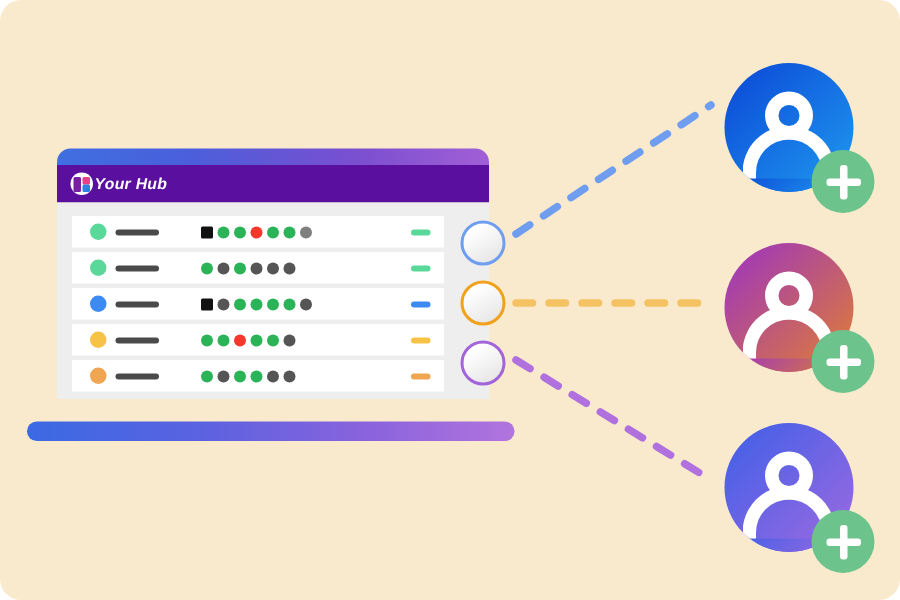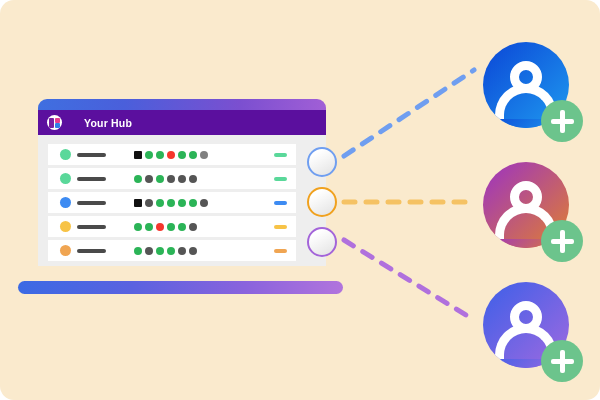--- a/index.html
+++ b/index.html
@@ -73,22 +73,23 @@
     position: absolute;
     left: 8px; top: 7.5px;
     width: 5px; height: 5px;
     border-radius: 1px;
     background: #2f7fe8;
   }
   .brand-text {
     color: #ffffff;
     font-size: 10.5px;
     font-weight: bold;
-    margin-left: 22px;
+    margin-left: 1px;
     letter-spacing: 0.2px;
+    font-style: italic;
   }
   .screen {
     position: absolute;
     left: 0; top: 36px;
     width: 288px;
     height: 131px;
     background: #eeeeee;
     box-sizing: border-box;
     padding: 9px 0 0 0;
   }

